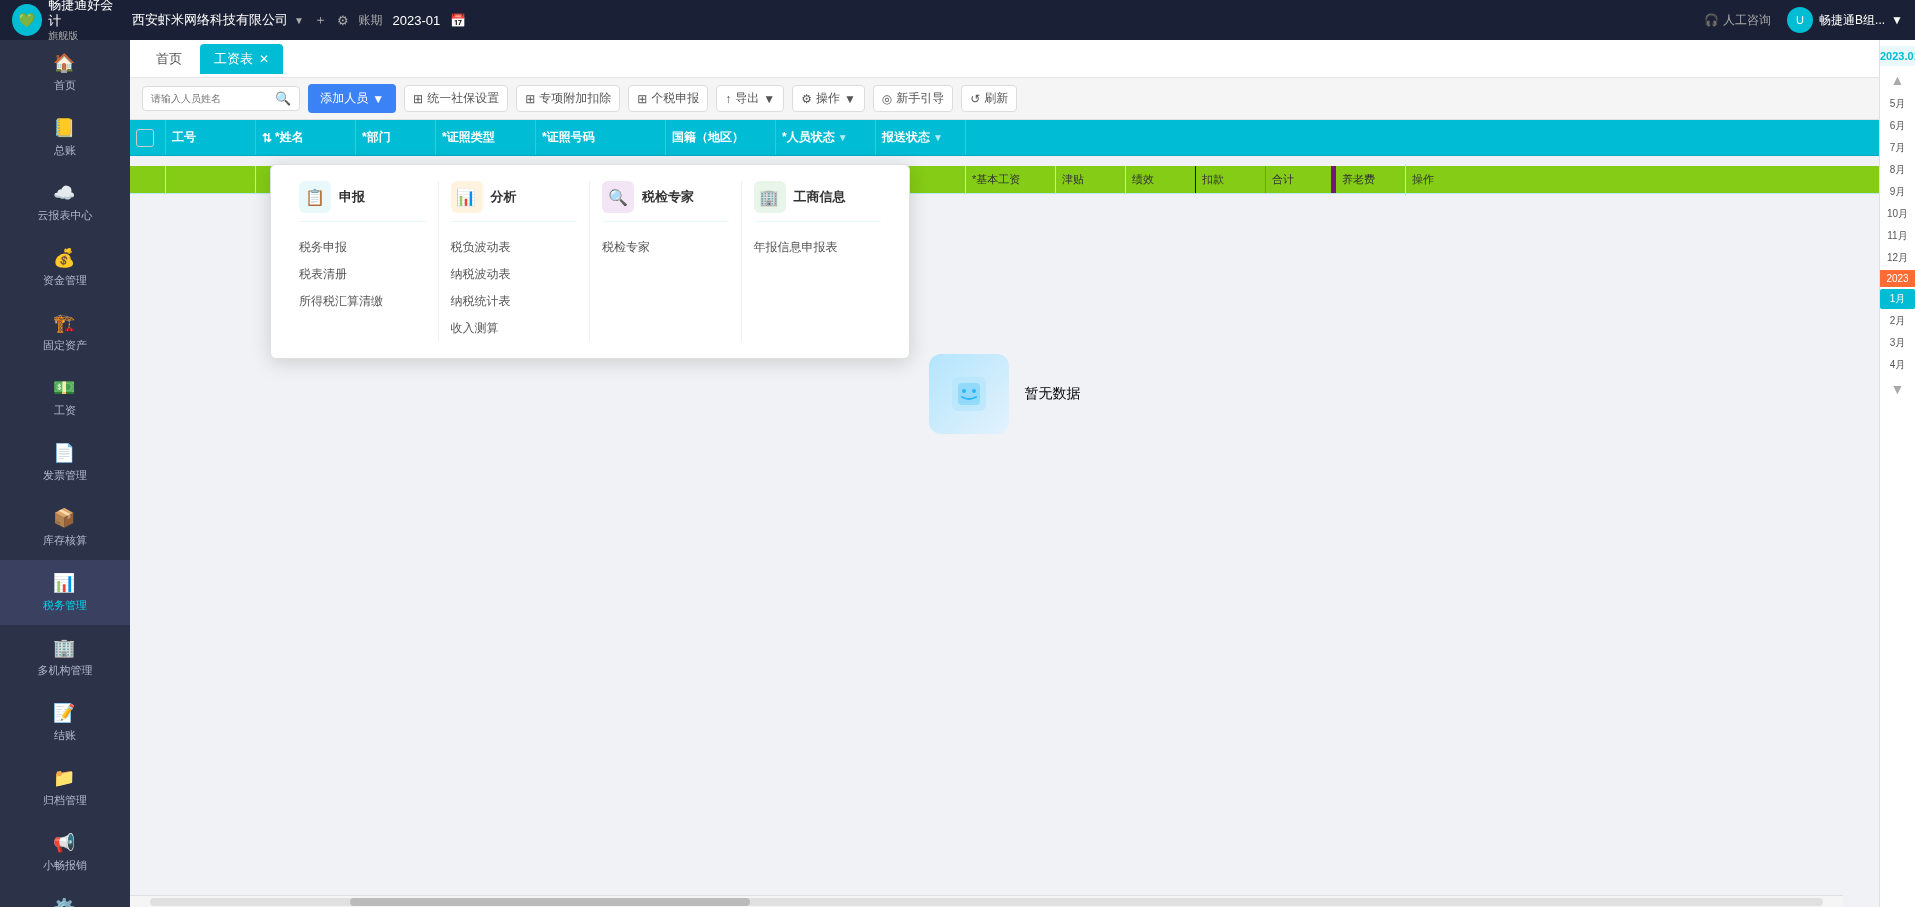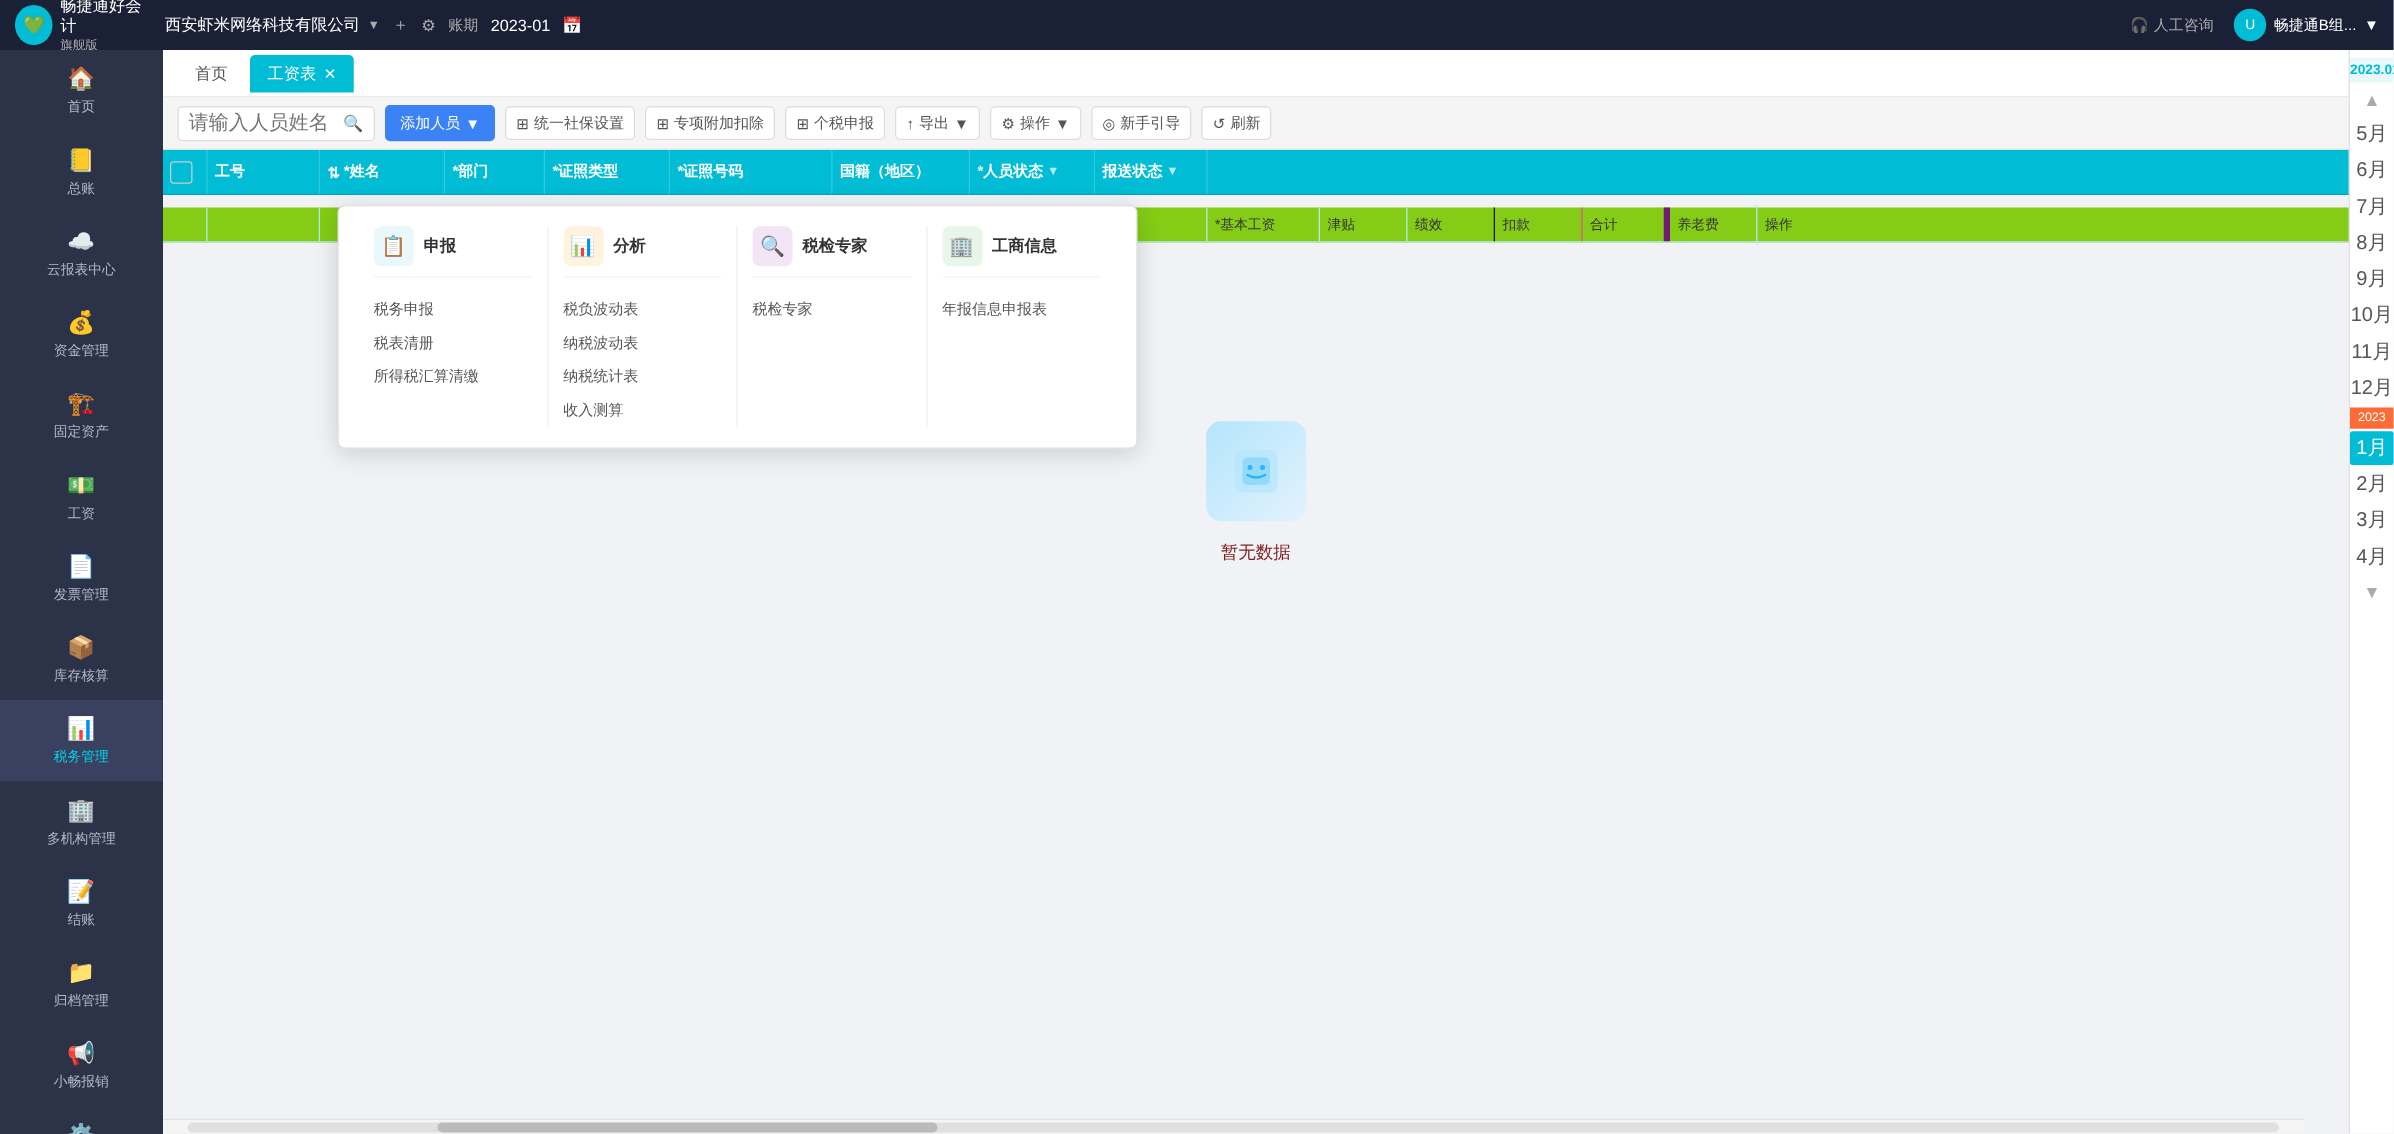--- a/index.html
+++ b/index.html
@@ -39,48 +39,48 @@
 
     
     .tab-bar { display: flex; align-items: center; background: #fff; border-bottom: 1px solid #e5e5e5; padding: 0 12px; height: 38px; gap: 4px; }
     .tab-item { padding: 6px 14px; cursor: pointer; font-size: 13px; color: #555; border-radius: 4px 4px 0 0; }
     .tab-item.active { background: #00bcd4; color: #fff; display: flex; align-items: center; gap: 6px; }
     .tab-close { cursor: pointer; font-size: 12px; }
 
     
     .toolbar { display: flex; align-items: center; background: #f5f5f5; padding: 6px 12px; gap: 8px; border-bottom: 1px solid #e0e0e0; }
     .search-input-wrap { display: flex; align-items: center; background: #fff; border: 1px solid #ddd; border-radius: 4px; padding: 4px 8px; gap: 4px; }
-    .search-input { border: none; outline: none; font-size: 16px; color: #0f766e; width: 120px; }
+    .search-input { border: none; outline: none; font-size: 10px; color: #0f766e; width: 120px; }
     .search-icon { color: #999; font-size: 13px; }
     .add-btn { background: #3b82f6; color: #fff; border: none; border-radius: 4px; padding: 6px 12px; cursor: pointer; font-size: 12px; display: flex; align-items: center; gap: 4px; }
     .toolbar-btn { display: flex; align-items: center; gap: 4px; color: #555; font-size: 12px; cursor: pointer; padding: 4px 8px; border: 1px solid #ddd; border-radius: 4px; background: #fff; }
 
     
     .table-container { flex: 1; overflow: hidden; position: relative; }
-    .no-data { display: flex; flex-direction: column; align-items: center; justify-content: center; height: 400px; color: #7f1d1d; font-size: 14px; gap: 16px; }
+    .no-data { display: flex; flex-direction: row; align-items: center; justify-content: center; height: 400px; color: #000000; font-size: 14px; gap: 16px; }
     .no-data-icon { width: 80px; height: 80px; background: linear-gradient(135deg, #b3e5fc, #e3f2fd); border-radius: 12px; display: flex; align-items: center; justify-content: center; font-size: 40px; color: #90caf9; }
 
     
     .dropdown-overlay { position: absolute; top: 0; left: 0; right: 0; bottom: 0; z-index: 10; pointer-events: none; }
     .dropdown-menu { position: absolute; top: 44px; left: 140px; background: #fff; border: 1px solid #e0e0e0; border-radius: 6px; box-shadow: 0 4px 20px rgba(0,0,0,0.15); padding: 16px; display: grid; grid-template-columns: 1fr 1fr 1fr 1fr; gap: 0; width: 640px; pointer-events: all; }
     .menu-section { padding: 0 12px; border-right: 1px solid #f0f0f0; }
     .menu-section:last-child { border-right: none; }
     .menu-section-header { display: flex; align-items: center; gap: 8px; margin-bottom: 12px; padding-bottom: 8px; border-bottom: 1px solid #e8f8fb; }
     .menu-section-icon { width: 32px; height: 32px; border-radius: 6px; display: flex; align-items: center; justify-content: center; font-size: 16px; }
     .icon-申报 { background: #e8f8fb; color: #00bcd4; }
     .icon-分析 { background: #fff3e0; color: #ff9800; }
     .icon-税检 { background: #f3e5f5; color: #9c27b0; }
     .icon-工商 { background: #e8f5e9; color: #4caf50; }
     .menu-section-title { font-size: 13px; font-weight: bold; color: #333; }
     .menu-item { font-size: 12px; color: #555; padding: 5px 0; cursor: pointer; }
 
     
     .right-panel { width: 36px; background: #fff; border-left: 1px solid #e0e0e0; display: flex; flex-direction: column; align-items: center; padding: 6px 0; gap: 2px; font-size: 11px; color: #555; }
     .right-panel-header { background: #e8f8fb; width: 100%; text-align: center; padding: 4px 0; font-size: 11px; color: #00bcd4; font-weight: bold; }
-    .month-item { width: 100%; text-align: center; padding: 3px 0; cursor: pointer; font-size: 16px; color: #555; }
+    .month-item { width: 100%; text-align: center; padding: 3px 0; cursor: pointer; font-size: 10px; color: #555; }
     .month-item.active { background: #00bcd4; color: #fff; border-radius: 2px; }
     .month-item.year-mark { background: #ff6b35; color: #fff; font-size: 10px; }
     .right-panel-nav { color: #aaa; cursor: pointer; font-size: 14px; padding: 4px; }
 
     .checkbox-cell { width: 18px; height: 18px; border: 1px solid #ccc; border-radius: 3px; display: flex; align-items: center; justify-content: center; }
     .filter-icon { font-size: 10px; color: rgba(255,255,255,0.7); cursor: pointer; }
 
     .scrollbar-area { height: 12px; background: #f5f5f5; border-top: 1px solid #e0e0e0; }
     .scrollbar-track { height: 8px; background: #e0e0e0; border-radius: 4px; margin: 2px 20px; }
     .scrollbar-thumb { width: 400px; height: 8px; background: #bbb; border-radius: 4px; margin-left: 200px; }

